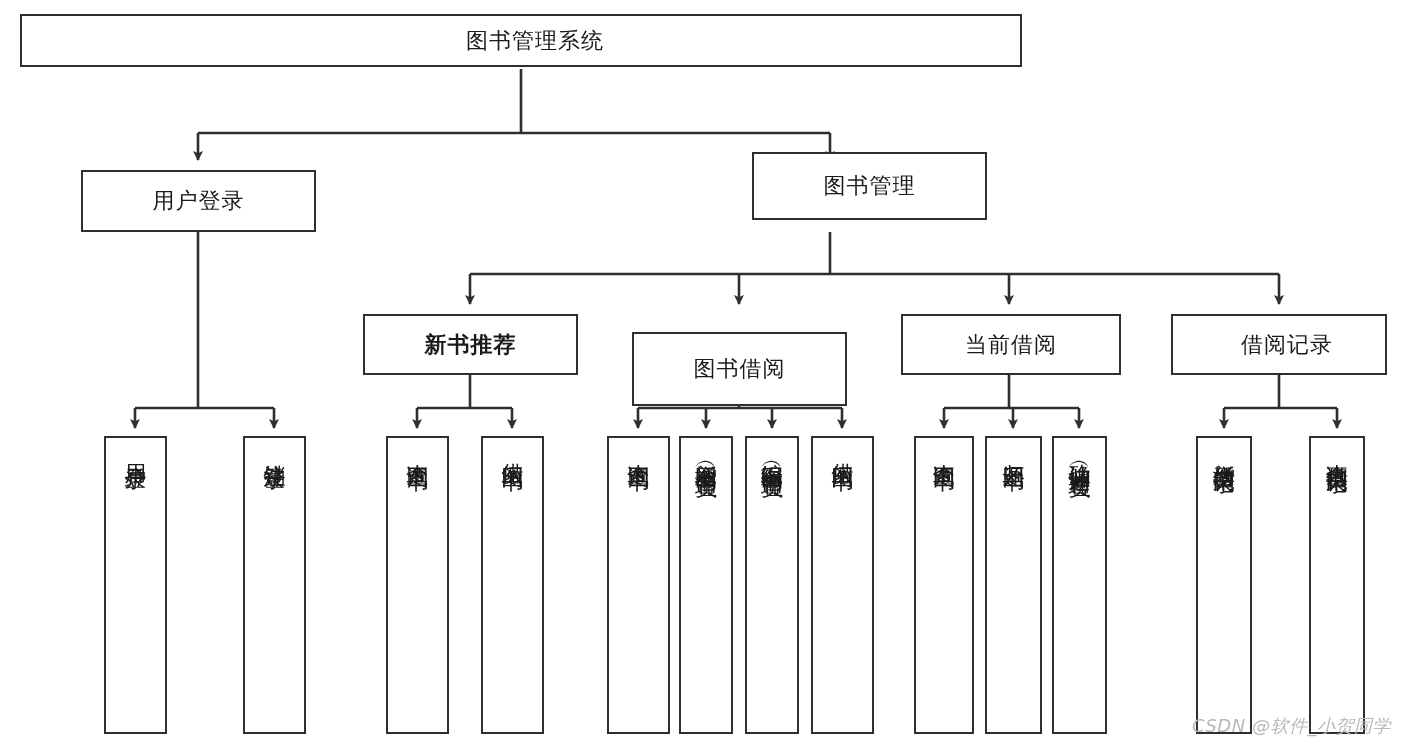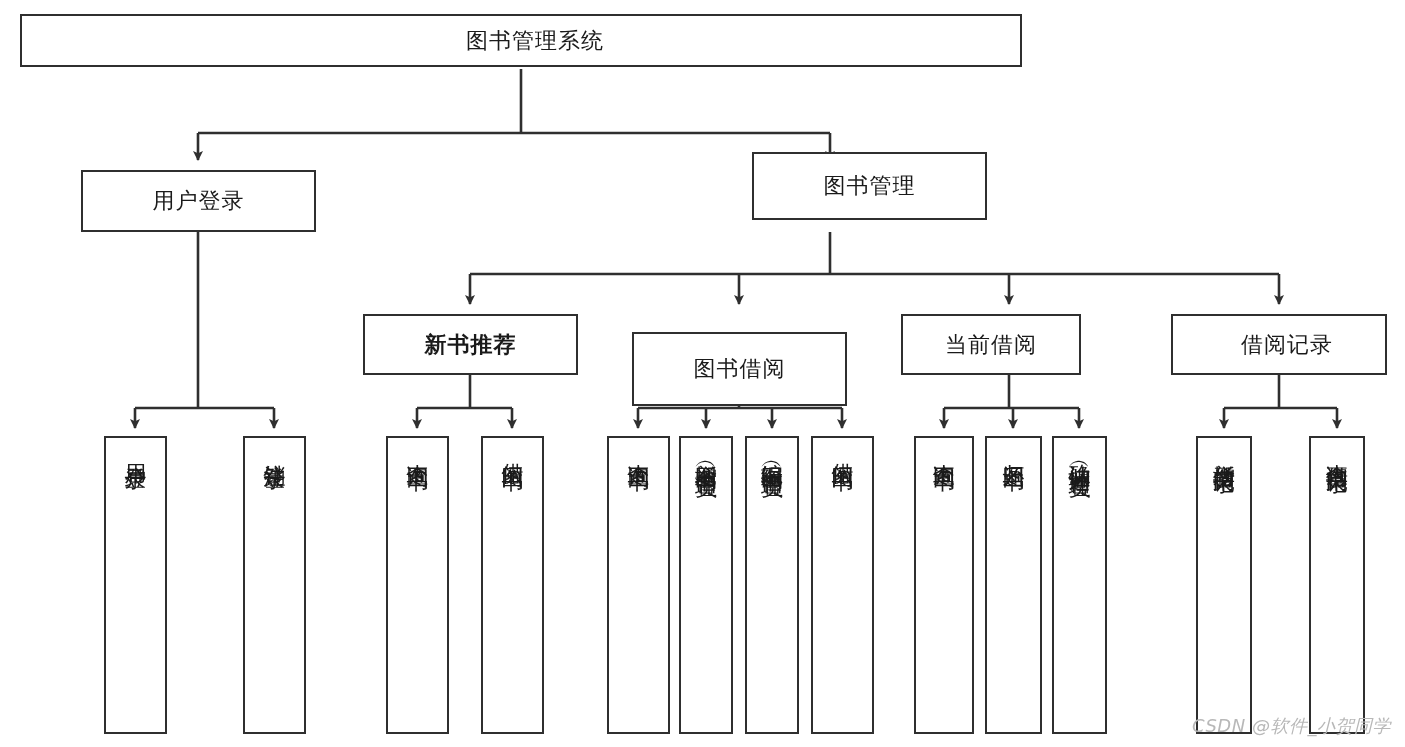--- a/index.html
+++ b/index.html
@@ -126,21 +126,21 @@
   <div class="node horiz" style="left:712px; top:152px; width:235px; height:68px;margin-left:40px;">
     <span>图书管理</span>
   </div>
 
   <div class="node horiz" style="left:363px; top:314px; width:215px; height:61px;font-weight:bold;">
     <span>新书推荐</span>
   </div>
   <div class="node horiz" style="left:632px; top:314px; width:215px; height:74px;margin-top:18px;">
     <span>图书借阅</span>
   </div>
-  <div class="node horiz" style="left:901px; top:314px; width:180px; height:61px;">
+  <div class="node horiz" style="left:901px; top:314px; width:220px; height:61px;">
     <span>当前借阅</span>
   </div>
   <div class="node horiz" style="left:1171px; top:314px; width:216px; height:61px;padding-left:16px;">
     <span>借阅记录</span>
   </div>
 
   <div class="node vert" style="left:104px; top:436px; width:63px; height:298px;">
     <span class="vtext">用户登录</span>
   </div>
   <div class="node vert" style="left:243px; top:436px; width:63px; height:298px;">

